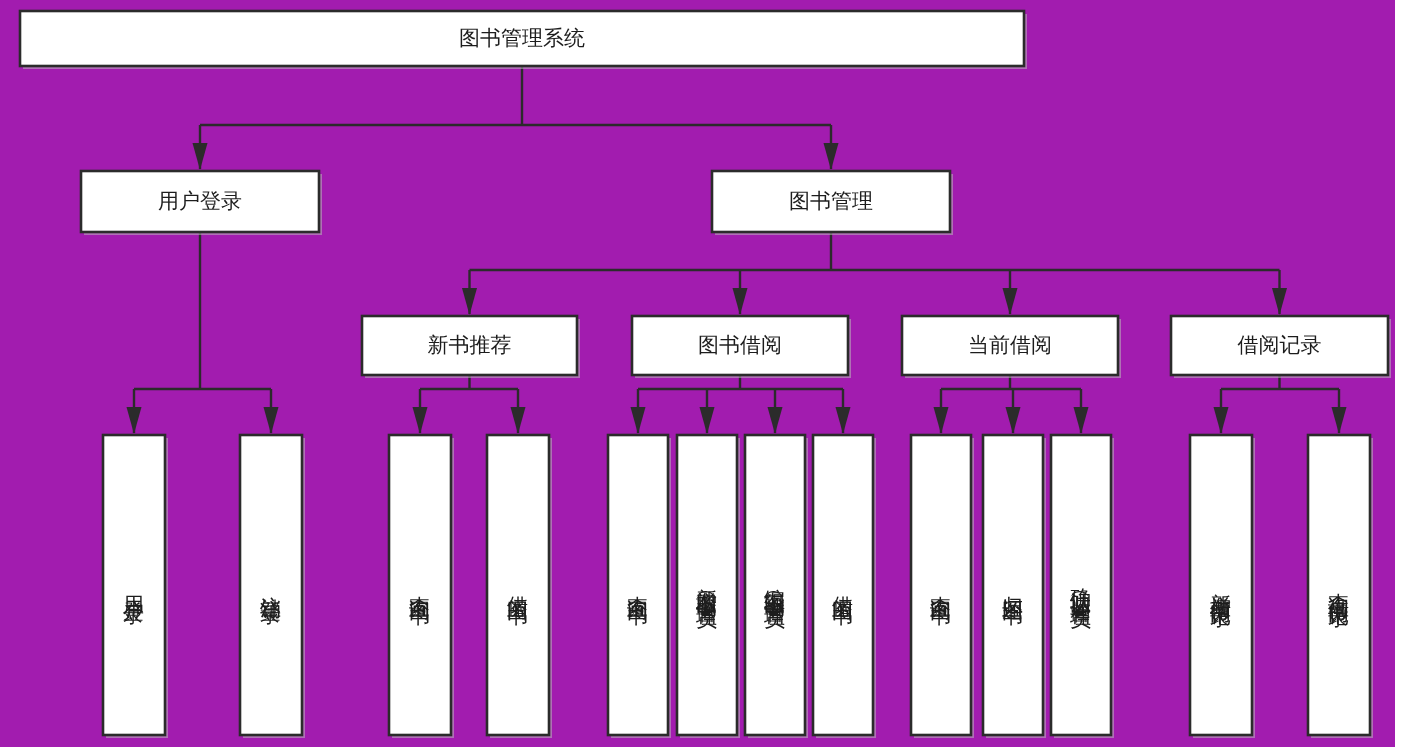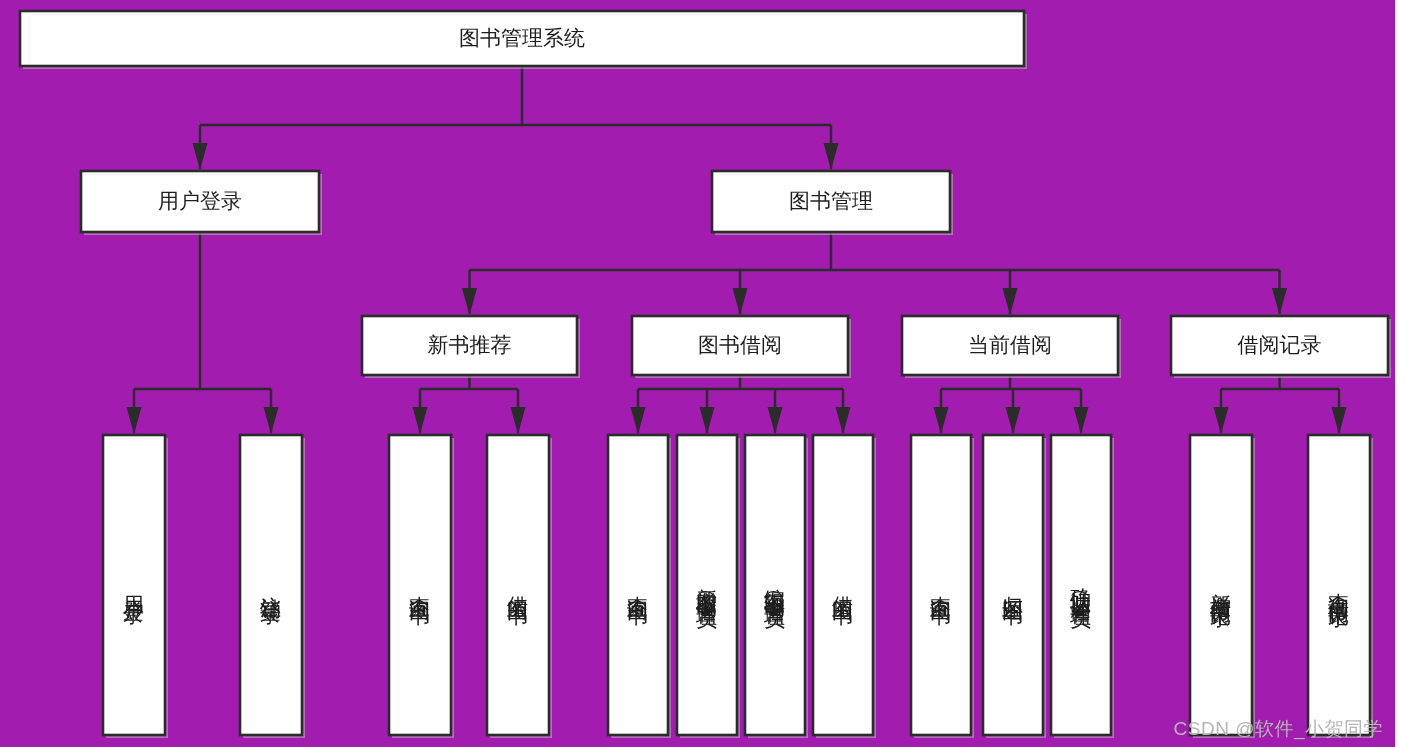--- a/index.html
+++ b/index.html
@@ -228,14 +228,13 @@
           <rect class="node-box" x="1190" y="435" width="62" height="300"></rect>
           <text class="node-label-vertical" x="1221" y="585">新增借阅记录</text>
         </g>
         <g>
           <rect class="node-box-shadow" x="1311" y="438" width="62" height="300"></rect>
           <rect class="node-box" x="1308" y="435" width="62" height="300"></rect>
           <text class="node-label-vertical" x="1339" y="585">查询借阅记录</text>
         </g>
       </g>
   </svg>
-  <div class="watermark">CSDN @软件_小贺同学</div>
 </div>
 
 </body></html>

